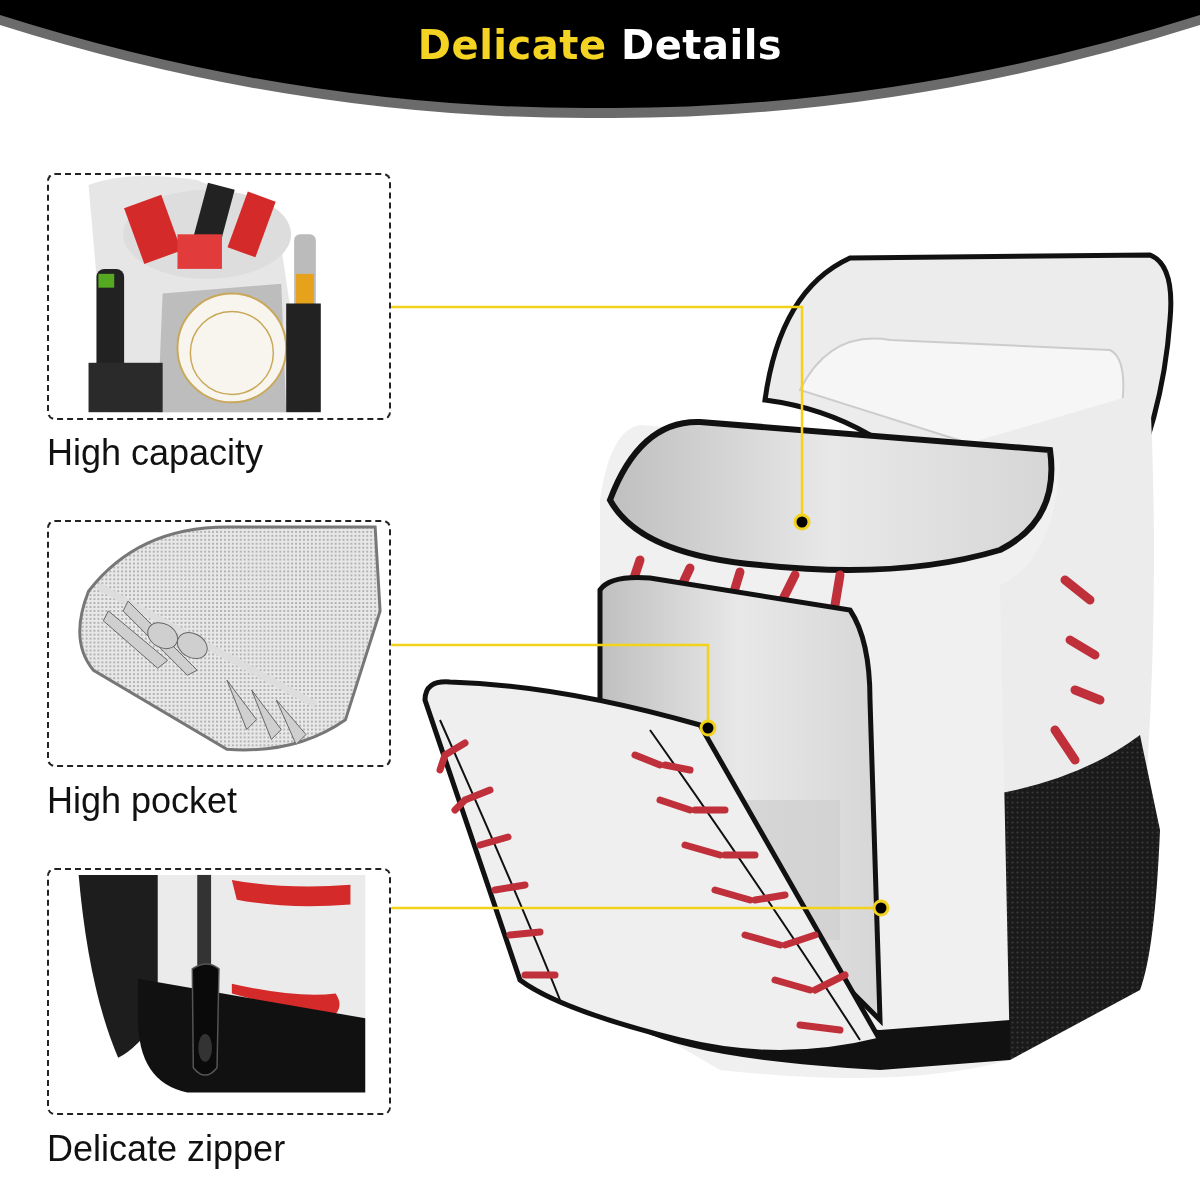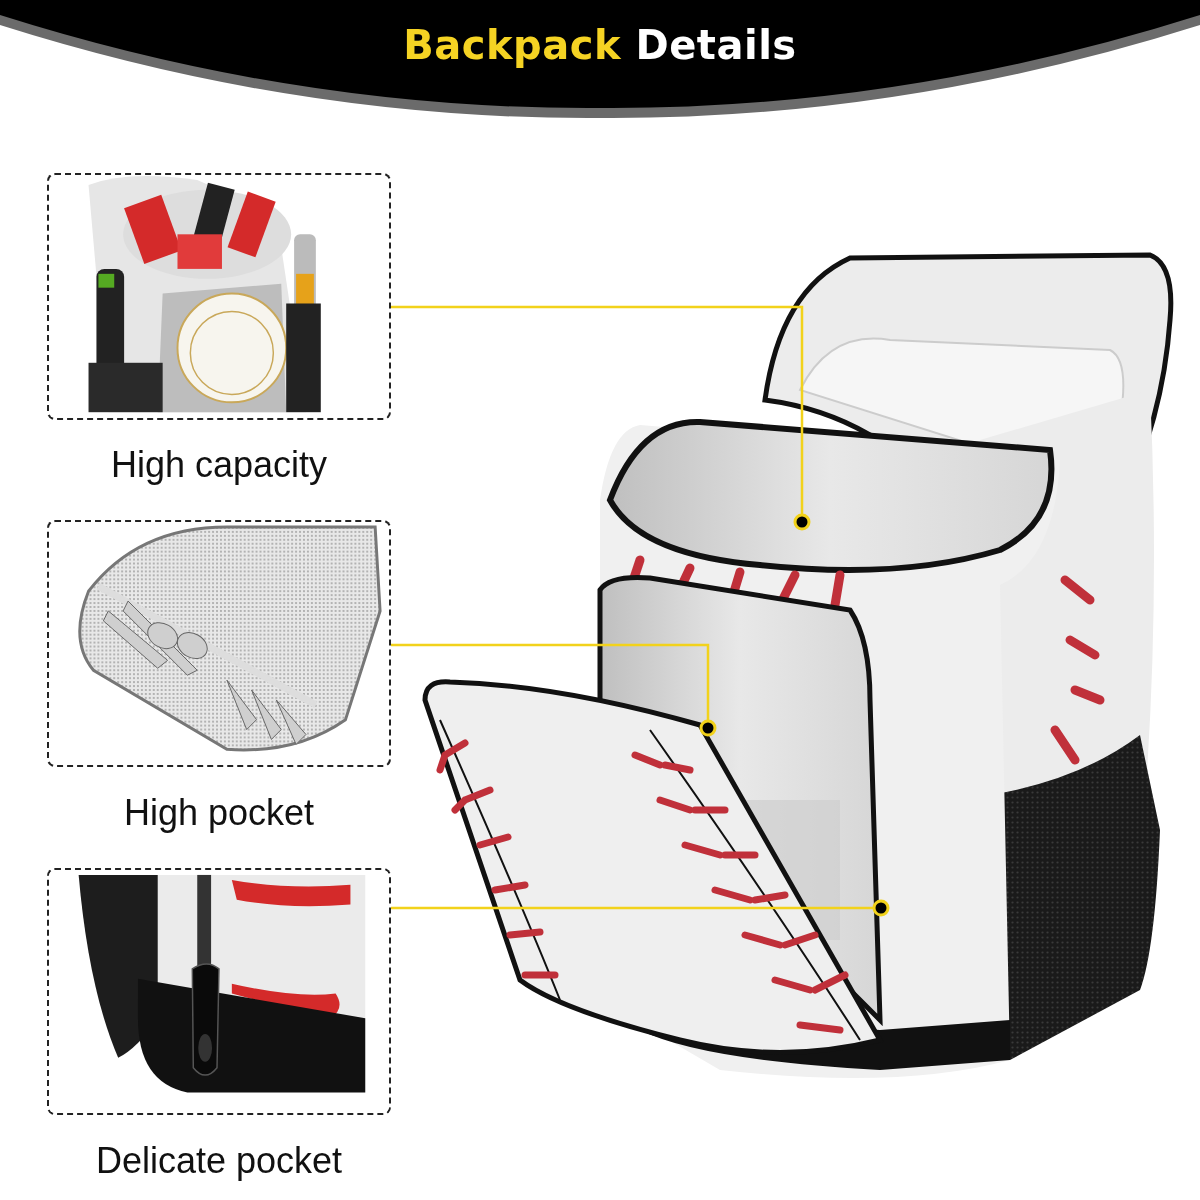--- a/index.html
+++ b/index.html
@@ -12,38 +12,38 @@
     font-family: "DejaVu Sans", sans-serif; font-weight: bold; font-size: 40px; letter-spacing: 0.5px;
   }
   .title .t1 { color: #f5d323; }
   .title .t2 { color: #ffffff; }
 
   .detail-box {
     position: absolute; left: 47px; width: 344px;
     border: 2.5px dashed #222; border-radius: 8px; overflow: hidden; background: #fff;
   }
   .detail-label {
-    position: absolute; left: 47px; width: 344px; text-align: center;
-    font-family: "Liberation Sans", sans-serif; font-size: 36px; color: #111; margin-top: 12px;
+    position: absolute; left: 47px; width: 344px; text-align: left;
+    font-family: "Liberation Sans", sans-serif; font-size: 36px; color: #111;
   }
   .thumb { position: absolute; inset: 0; }
 
   .callout { position: absolute; left: 0; top: 0; width: 1200px; height: 1200px; pointer-events: none; }
 
   .product { position: absolute; left: 400px; top: 240px; width: 800px; height: 960px; }
 </style>
 </head>
 <body>
 
 <svg class="header-arc" viewBox="0 0 1200 140">
   <path d="M0,0 L1200,0 L1200,25 Q900,120 600,118 Q300,120 0,25 Z" fill="#6b6b6b"></path>
   <path d="M0,0 L1200,0 L1200,15 Q900,110 600,108 Q300,110 0,15 Z" fill="#000"></path>
 </svg>
 <div class="title">
-  <span class="t1">Backpack</span>
+  <span class="t1">Delicate</span>
   <span class="t2">Details</span>
 </div>
 
 <div class="detail-box" style="top:173px;height:247px;">
   <svg class="thumb" viewBox="0 0 344 247">
     <path d="M40,10 Q80,-5 150,5 L230,40 L260,240 L60,240 Z" fill="#e6e6e6"></path>
     <ellipse cx="160" cy="60" rx="85" ry="45" fill="#ddd"></ellipse>
     <rect x="85" y="25" width="40" height="60" fill="#d42a2a" transform="rotate(-20 105 55)"></rect>
     <rect x="150" y="10" width="28" height="80" fill="#222" transform="rotate(15 164 50)"></rect>
     <rect x="190" y="20" width="30" height="60" fill="#d42a2a" transform="rotate(20 205 50)"></rect>
@@ -90,21 +90,21 @@
     <path d="M30,5 L120,5 L110,150 Q90,180 70,190 Q40,120 30,5 Z" fill="#1d1d1d"></path>
     <path d="M110,5 L320,5 L320,150 L110,150 Z" fill="#ebebeb"></path>
     <path d="M185,10 Q240,20 305,15 L305,35 Q240,40 190,30 Z" fill="#d42a2a"></path>
     <path d="M185,115 Q250,130 290,125 Q300,140 285,150 Q240,140 185,125 Z" fill="#d42a2a"></path>
     <path d="M90,110 L320,150 L320,225 L140,225 Q90,215 90,150 Z" fill="#111"></path>
     <rect x="150" y="5" width="14" height="110" fill="#333"></rect>
     <path d="M145,100 Q160,90 172,100 L170,200 Q158,215 146,200 Z" fill="#0a0a0a" stroke="#555" stroke-width="1.5"></path>
     <ellipse cx="158" cy="180" rx="7" ry="14" fill="#333"></ellipse>
   </svg>
 </div>
-<div class="detail-label" style="top:1128px;">Delicate pocket</div>
+<div class="detail-label" style="top:1128px;">Delicate zipper</div>
 
 <svg class="product" viewBox="400 240 800 960">
   <defs>
     <pattern id="bmesh" width="5" height="5" patternUnits="userSpaceOnUse">
       <rect width="5" height="5" fill="#1a1a1a"></rect>
         <circle cx="2.5" cy="2.5" r="1.1" fill="#3a3a3a"></circle>
     </pattern>
     <linearGradient id="inner" x1="0" x2="1">
       <stop offset="0" stop-color="#bfbfbf"></stop>
         <stop offset="0.5" stop-color="#e8e8e8"></stop>

